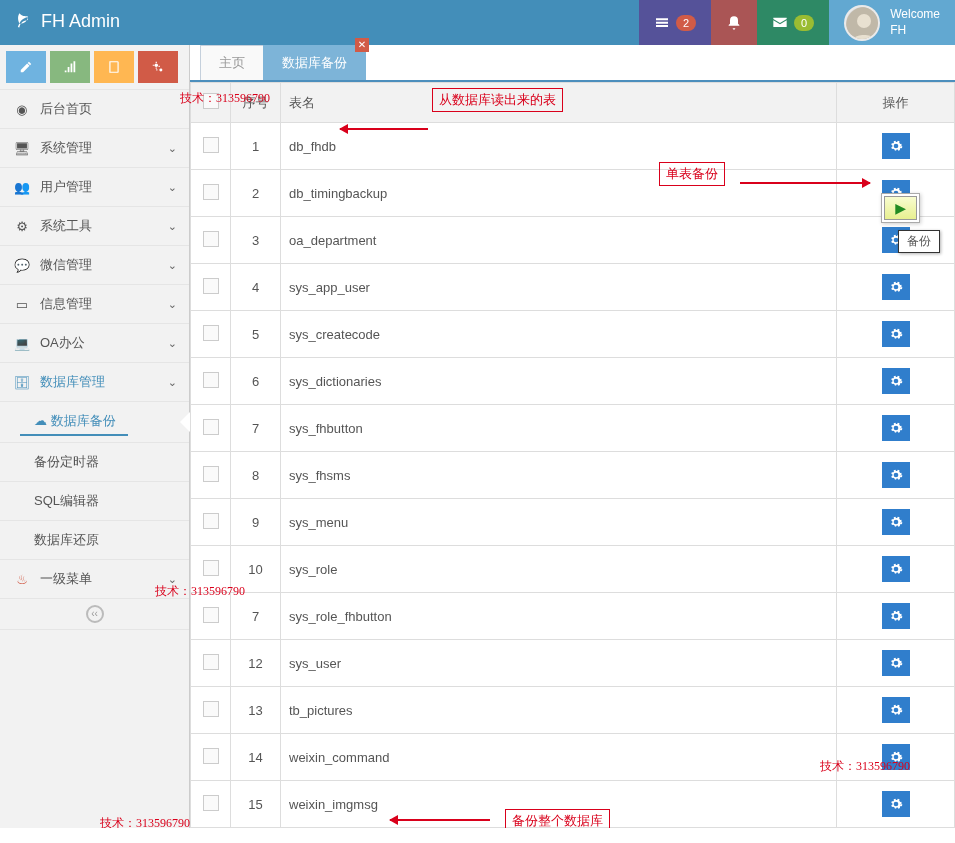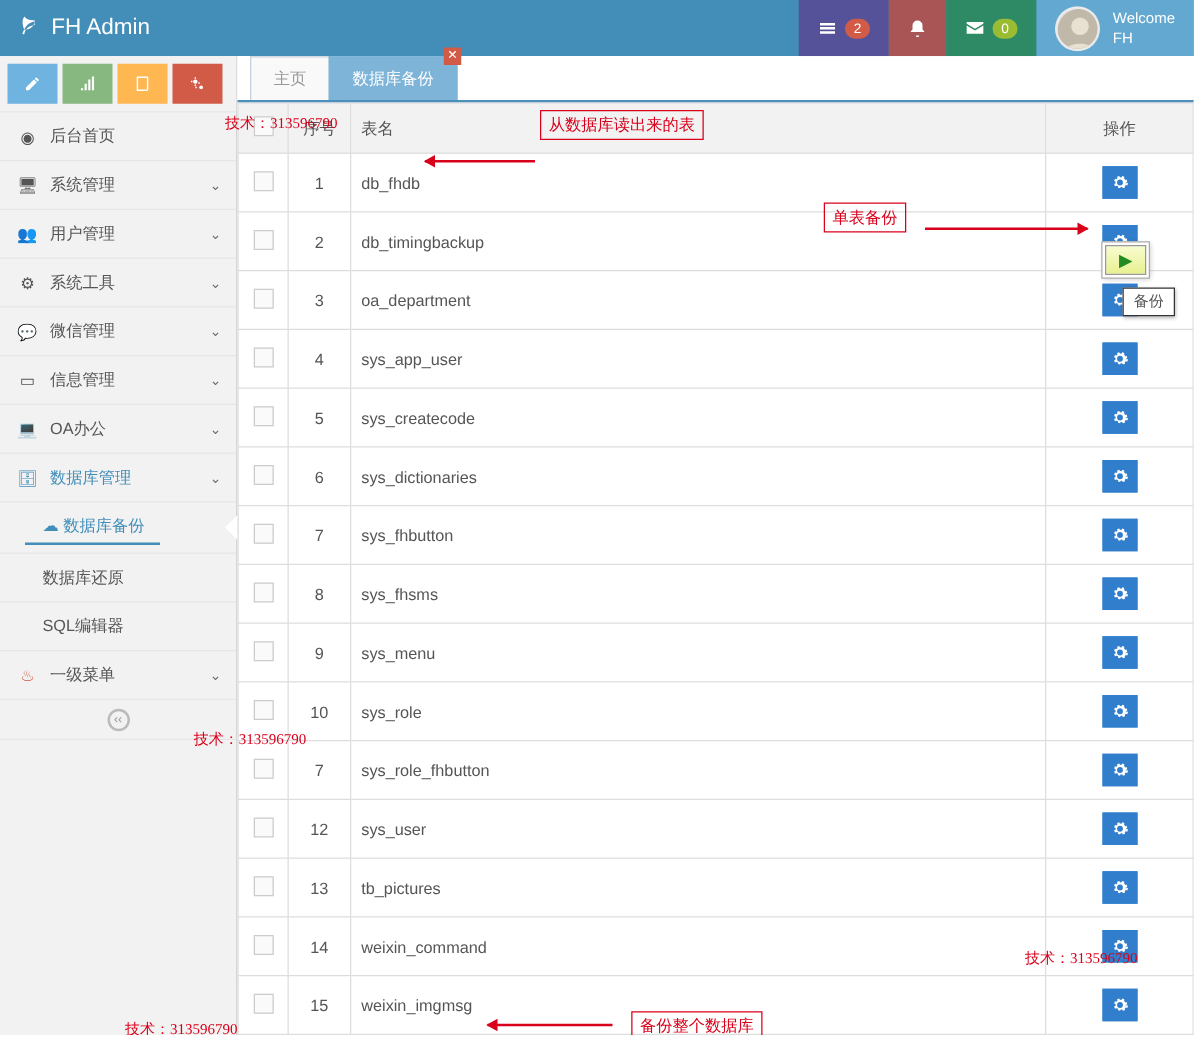--- a/index.html
+++ b/index.html
@@ -207,22 +207,23 @@
           <span>数据库管理</span>
         </div>
         <span class="chev">⌄</span>
       </div>
 
     <div class="nav-sub-wrap" style="position:relative">
       <div class="nav-sub active"><span>☁</span> <span>数据库备份</span>
       <span class="nav-arrow-tab"></span>
       </div>
     </div>
+    <div class="nav-sub"><span>备份定时器</span></div>
+    <div class="nav-sub"><span>SQL编辑器</span></div>
     <div class="nav-sub"><span>数据库还原</span></div>
-    <div class="nav-sub"><span>SQL编辑器</span></div>
 
     <div class="nav-item">
         <div class="nav-left">
           <span class="nav-icon" style="color:#D15B47">♨</span>
           <span>一级菜单</span>
         </div>
         <span class="chev">⌄</span>
       </div>
 
     <div class="collapse-btn"><span class="circ">‹‹</span></div>

